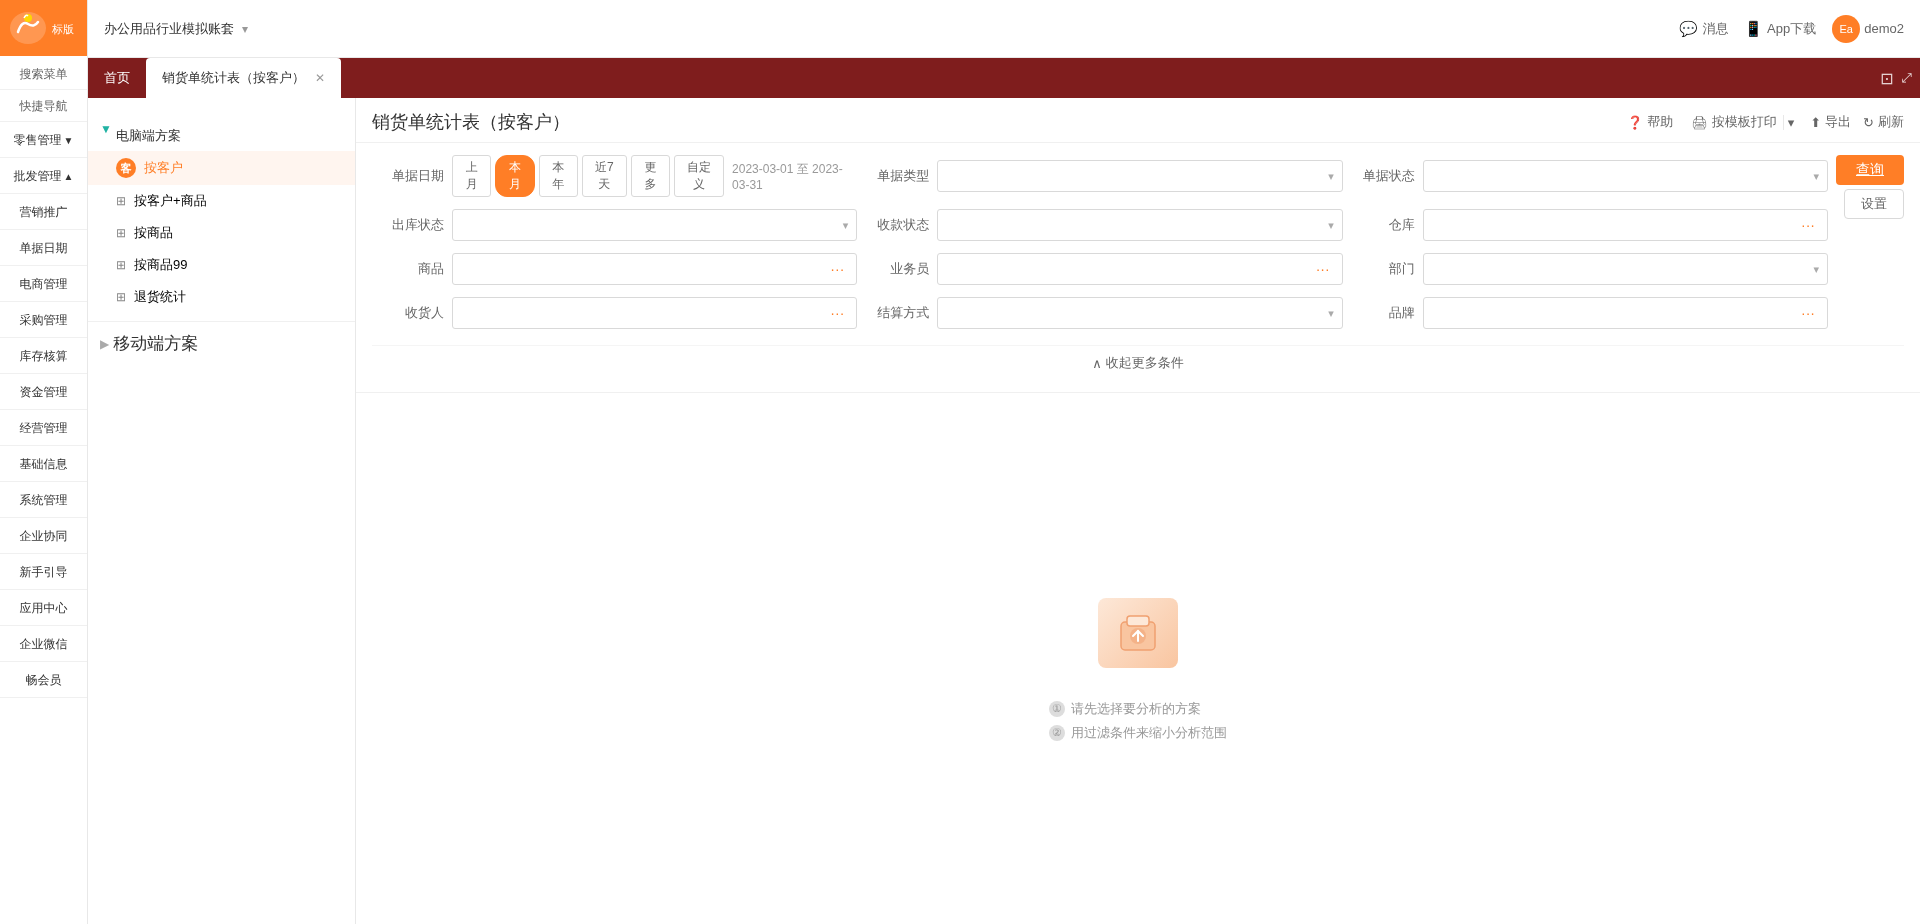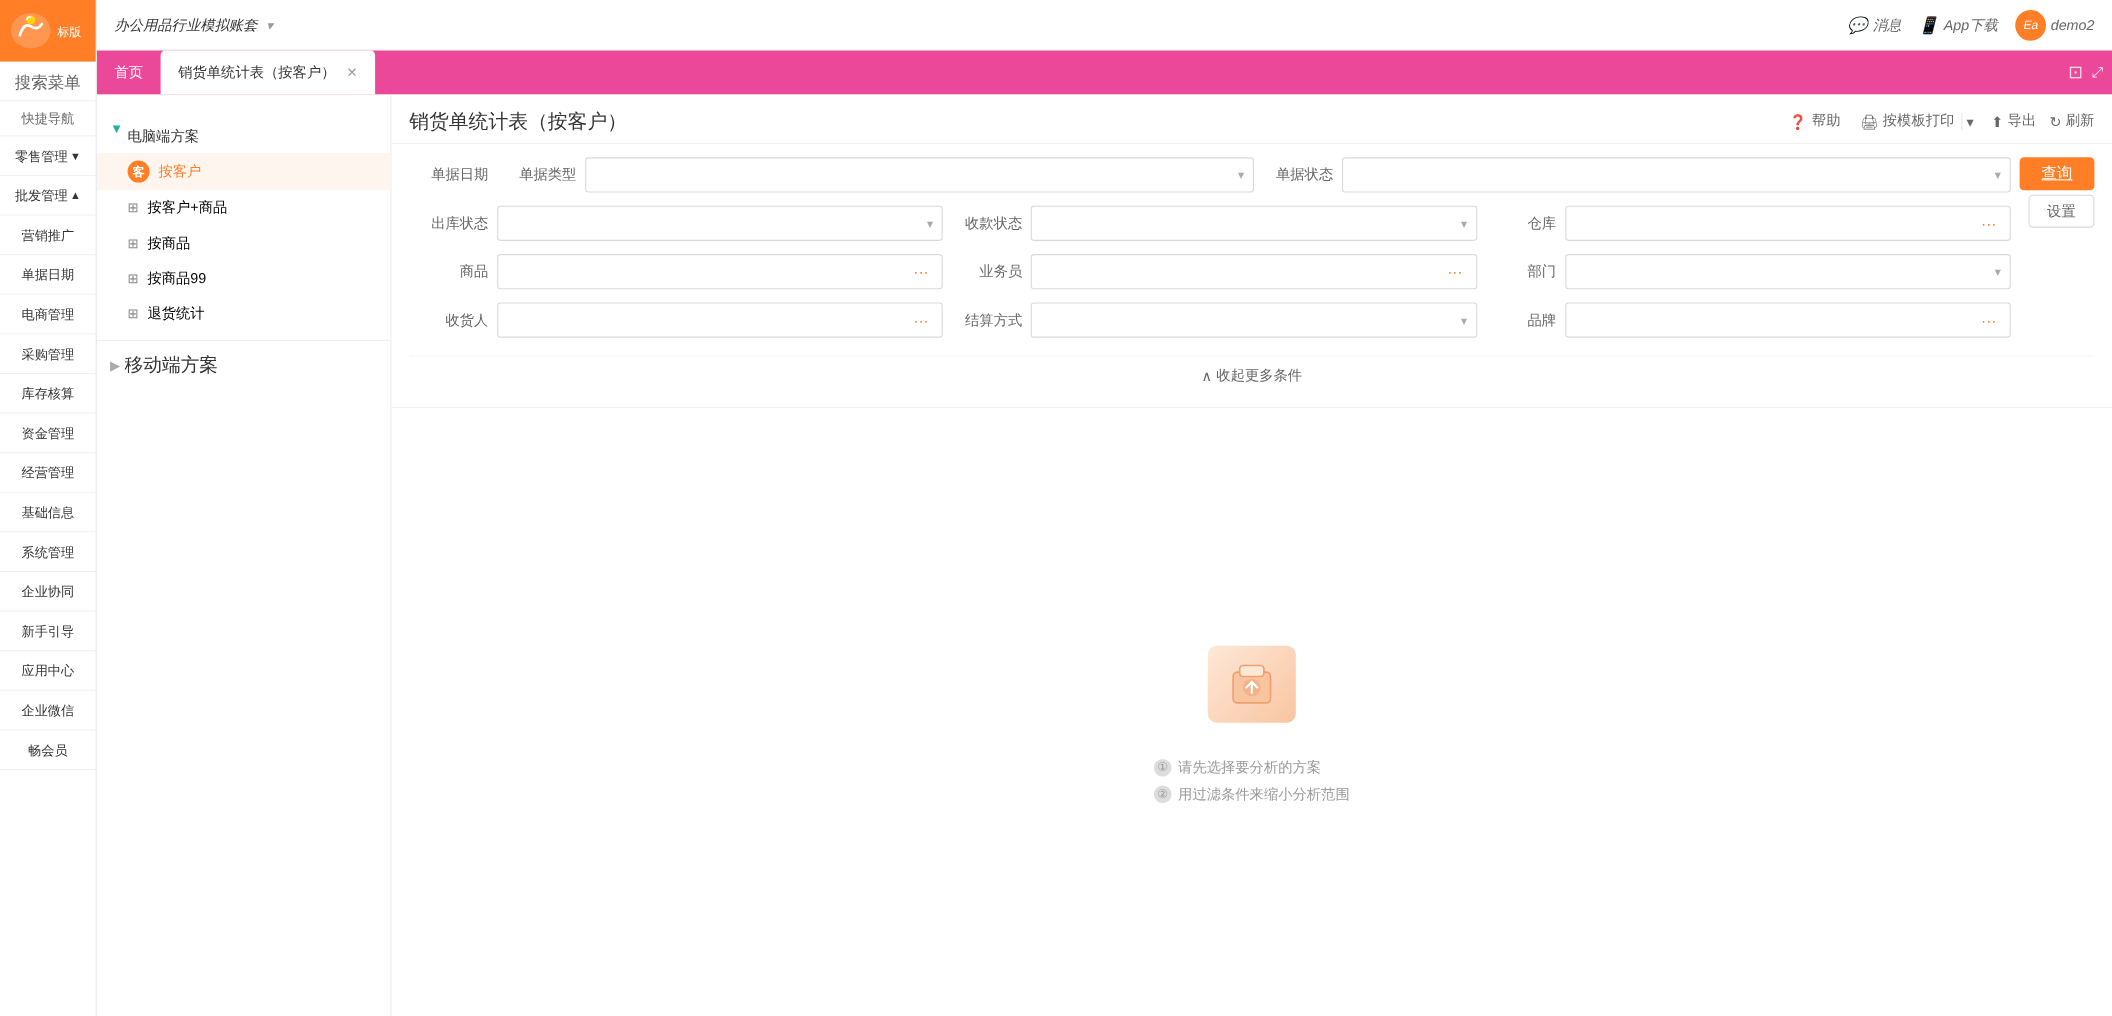--- a/index.html
+++ b/index.html
@@ -4,39 +4,39 @@
   <style>
     * { margin: 0; padding: 0; box-sizing: border-box; }
     body { font-family: 'Microsoft YaHei', sans-serif; font-size: 13px; background: #f5f5f5; display: flex; height: 924px; overflow: hidden; }
 
     
     .sidebar { width: 88px; background: #fff; display: flex; flex-direction: column; align-items: center; border-right: 1px solid #e8e8e8; flex-shrink: 0; }
     .sidebar-logo { width: 100%; background: #ff7e26; display: flex; flex-direction: row; align-items: center; padding: 8px 4px; }
     .logo-img { width: 48px; height: 40px; background: #ff7e26; display: flex; align-items: center; justify-content: center; }
     .logo-img svg { width: 40px; height: 36px; }
     .logo-text { color: #fff; font-size: 11px; margin-top: 2px; }
-    .sidebar-search { color: #666; font-size: 15px; padding: 10px 0 6px; cursor: pointer; text-align: center; width: 100%; border-bottom: 1px solid #f0f0f0; }
+    .sidebar-search { color: #666; font-size: 12px; padding: 10px 0 6px; cursor: pointer; text-align: center; width: 100%; border-bottom: 1px solid #f0f0f0; }
     .sidebar-nav { color: #666; font-size: 12px; padding: 8px 0 6px; cursor: pointer; text-align: center; width: 100%; border-bottom: 1px solid #f0f0f0; }
     .sidebar-menu-item { width: 100%; text-align: center; padding: 10px 4px 8px; cursor: pointer; color: #333; font-size: 12px; border-bottom: 1px solid #f0f0f0; display: flex; flex-direction: column; align-items: center; gap: 3px; }
     .sidebar-menu-item.has-arrow { flex-direction: row; justify-content: center; gap: 2px; align-items: center; }
     .arrow-icon { font-size: 10px; }
 
     
     .main { flex: 1; display: flex; flex-direction: column; overflow: hidden; }
 
     
-    .top-header { height: 46px; background: #fff; display: flex; align-items: center; justify-content: space-between; padding: 0 16px; border-bottom: 1px solid #e8e8e8; flex-shrink: 0; font-style: italic; }
+    .top-header { height: 58px; background: #fff; display: flex; align-items: center; justify-content: space-between; padding: 0 16px; border-bottom: 1px solid #e8e8e8; flex-shrink: 0; }
     .top-header-left { display: flex; align-items: center; gap: 8px; }
     .top-header-arrow { color: #999; font-size: 12px; cursor: pointer; }
     .top-header-right { display: flex; align-items: center; gap: 16px; }
     .top-header-item { display: flex; align-items: center; gap: 4px; color: #666; font-size: 13px; cursor: pointer; }
     .avatar-circle { width: 28px; height: 28px; border-radius: 50%; background: #ff7e26; display: flex; align-items: center; justify-content: center; color: #fff; font-size: 11px; overflow: hidden; }
 
     
-    .tabs-bar { height: 40px; background: #ec4899; display: flex; align-items: center; padding: 0 0; flex-shrink: 0; }
+    .tabs-bar { height: 40px; background: #7f1d1d; display: flex; align-items: center; padding: 0 0; flex-shrink: 0; }
     .tab-item { height: 40px; display: flex; align-items: center; padding: 0 16px; cursor: pointer; font-size: 13px; color: rgba(255,255,255,0.85); gap: 6px; }
     .tab-item.active { background: #fff; color: #333; border-radius: 4px 4px 0 0; }
     .tab-item .close-btn { font-size: 12px; color: #999; cursor: pointer; margin-left: 4px; }
     .tab-item.home { color: #fff; }
     .tab-expand { color: rgba(255,255,255,0.85); padding: 0 8px; cursor: pointer; margin-left: auto; display: flex; align-items: center; }
 
     
     .content { flex: 1; display: flex; overflow: hidden; background: #f5f5f5; }
 
     
@@ -278,20 +278,31 @@
           </div>
         </div>
       </div>
 
       <div class="filter-area">
         <div class="filter-main-row">
           <div class="filter-fields">
 
             <div class="filter-row">
               <span class="filter-label">单据日期</span>
+              <div class="filter-control">
+                <div class="date-group">
+                  <button class="date-btn">上月</button>
+                  <button class="date-btn active">本月</button>
+                  <button class="date-btn">本年</button>
+                  <button class="date-btn">近7天</button>
+                  <button class="date-btn">更多</button>
+                  <button class="date-btn">自定义</button>
+                  <span class="date-range">2023-03-01 至 2023-03-31</span>
+                </div>
+              </div>
               <span class="filter-label" style="width:80px;">单据类型</span>
               <div class="filter-control">
                 <div class="filter-select">
                   <span></span>
                   <span class="filter-select-arrow">▾</span>
                 </div>
               </div>
               <span class="filter-label" style="width:80px;">单据状态</span>
               <div class="filter-control">
                 <div class="filter-select">

